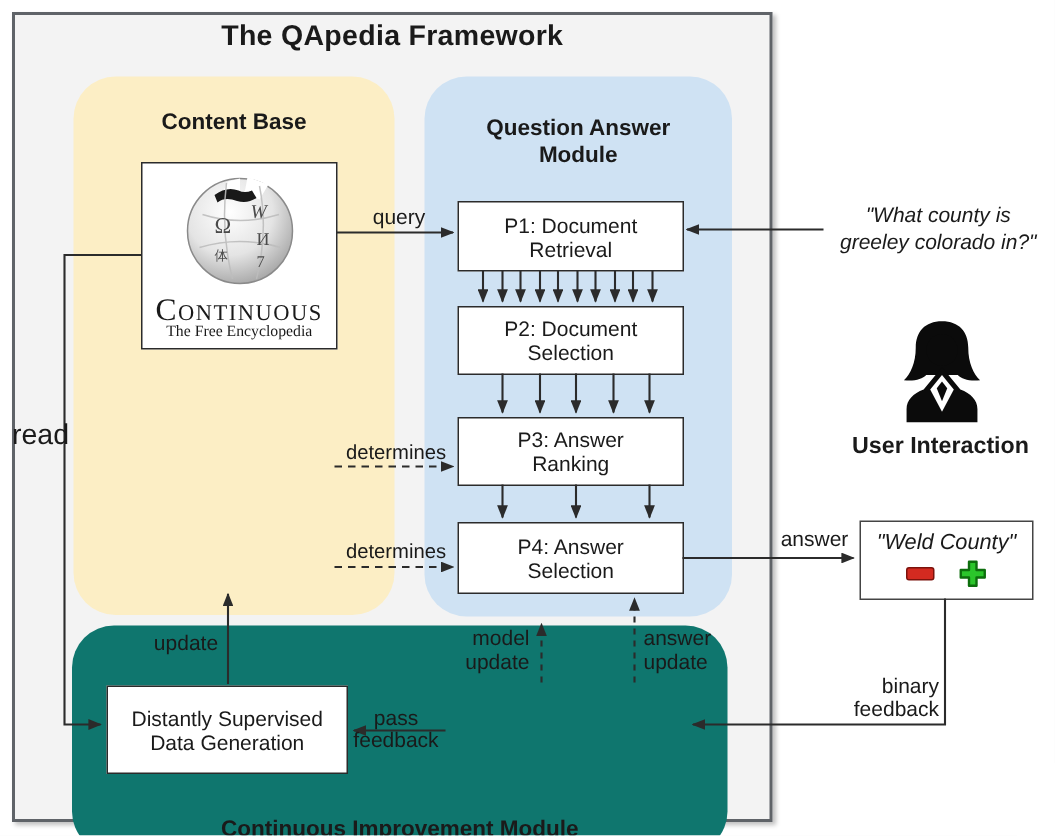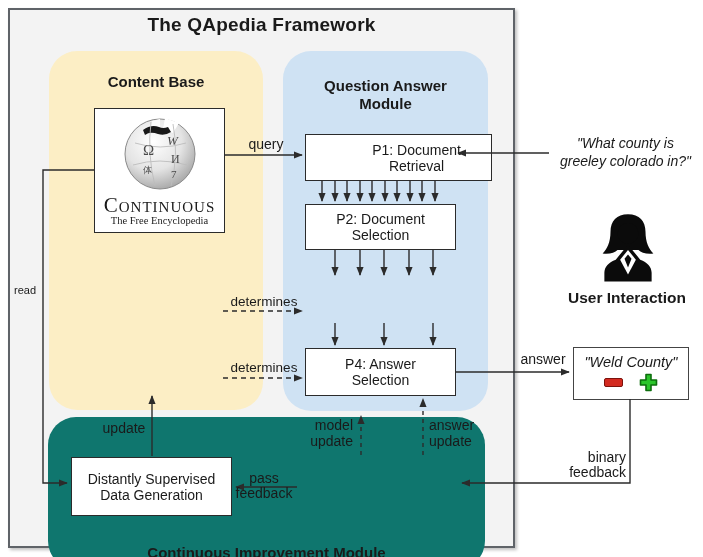--- a/index.html
+++ b/index.html
@@ -82,24 +82,26 @@
         <text x="50" y="50" font-size="12">И</text>
         <text x="50" y="65" font-size="11">7</text>
         <text x="22" y="60" font-size="9">体</text>
       </g>
     </svg>
     <div class="wiki-word">Continuous</div>
     <div class="wiki-tag">The Free Encyclopedia</div>
   </div>
 
 
-  <div class="box pbox ml" style="left:305px;top:134px;width:149px;height:45px;padding-left:36px;">P1: Document
+  <div class="box pbox ml" style="left:305px;top:134px;width:149px;height:45px;">P1: Document
 Retrieval</div>
   <div class="box pbox ml" style="left:305px;top:204px;width:149px;height:44px;">P2: Document
 Selection</div>
+  <div class="box pbox ml" style="left:305px;top:278px;width:149px;height:44px;">P3: Answer
+Ranking</div>
   <div class="box pbox ml" style="left:305px;top:348px;width:149px;height:46px;">P4: Answer
 Selection</div>
 
   <div class="box pbox ml" style="left:71px;top:457px;width:159px;height:57px;">Distantly Supervised
 Data Generation</div>
 
   <div class="weld-box">
     <div class="weld-text">"Weld County"</div>
     <div class="fb-icons">
       <span class="minus-icon"></span>
@@ -117,21 +119,21 @@
     </g>
     <path d="M32 42 L23 53 L32 70 L41 53 Z" fill="#ffffff"></path>
     <path d="M32 47 L28 52 L32 62 L36 52 Z" fill="#0b0b0b"></path>
   </svg>
   <div class="user-label">User Interaction</div>
 
   <div class="question ml">"What county is
 greeley colorado in?"</div>
 
   <div class="edge-label" style="left:236px;top:137px;width:60px;text-align:center;">query</div>
-  <div class="edge-label" style="left:8px;top:283px;width:34px;text-align:center;font-size:11px;">read</div>
+  <div class="edge-label" style="left:8px;top:283px;width:34px;text-align:center;font-size:19px;">read</div>
   <div class="edge-label" style="left:224px;top:294px;width:80px;text-align:center;font-size:13.5px;">determines</div>
   <div class="edge-label" style="left:224px;top:360px;width:80px;text-align:center;font-size:13.5px;">determines</div>
   <div class="edge-label" style="left:96px;top:421px;width:56px;text-align:center;">update</div>
   <div class="edge-label ml" style="left:232px;top:471px;width:64px;text-align:center;">pass
 feedback</div>
   <div class="edge-label ml" style="left:296px;top:418px;width:57px;text-align:right;line-height:15.5px;">model
 update</div>
   <div class="edge-label ml" style="left:429px;top:418px;width:58px;text-align:left;line-height:15.5px;">answer
 update</div>
   <div class="edge-label" style="left:514px;top:352px;width:58px;text-align:center;">answer</div>

